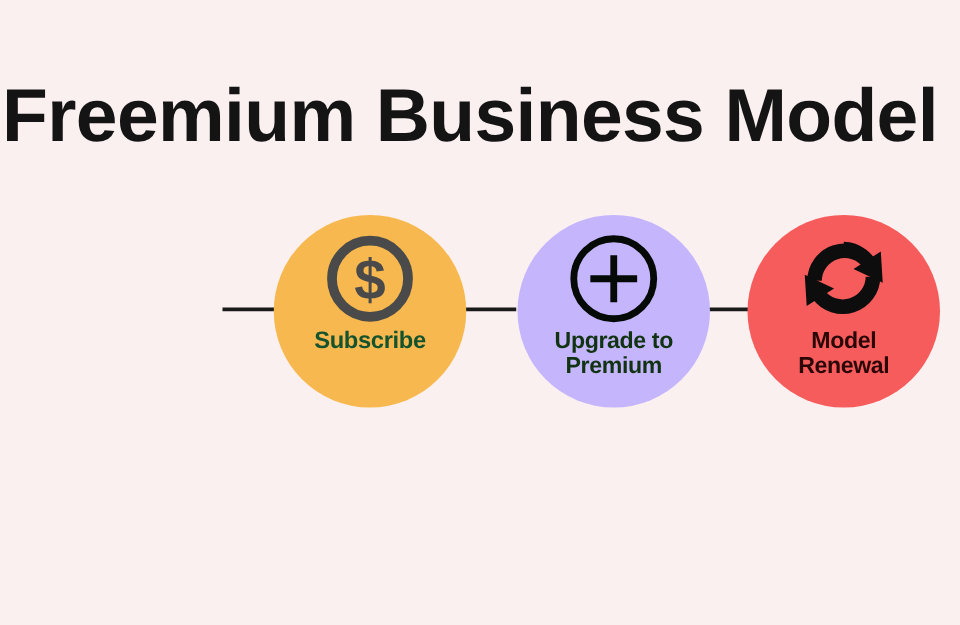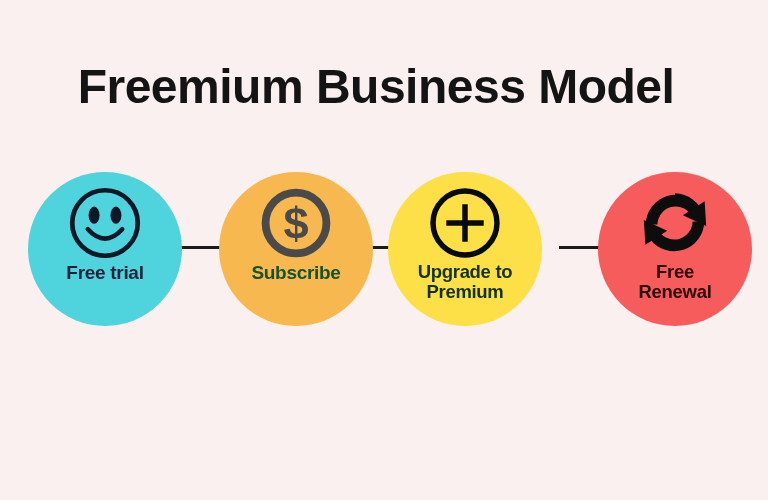--- a/index.html
+++ b/index.html
@@ -21,21 +21,21 @@
     background: #fbf0f0;
   }
   
   #page-title {
     position: absolute;
     left: 0;
     top: 63px;
     width: 752px;
     text-align: center;
     font-family: "Liberation Sans", sans-serif;
-    font-size: 48px;
+    font-size: 60px;
     font-weight: bold;
     letter-spacing: -0.5px;
     color: #141414;
     line-height: 1;
     white-space: nowrap;
   }
   
   #flow {
     position: absolute;
     left: 0;
@@ -74,21 +74,21 @@
     padding: 0 6px;
   }
   .node-label.two-line {
     font-size: 18.5px;
     margin-top: 0px;
   }
   
   #node-0 { left: 28px;  background: #4fd3dd; }
   #node-1 { left: 219px; background: #f6b košt; }
   #node-1 { left: 219px; background: #f7b94f; }
-  #node-2 { left: 388px; background: #fde047; }
+  #node-2 { left: 414px; background: #c4b5fd; }
   #node-3 { left: 598px; background: #f75c5c; }
 
   #node-0 .node-label { color: #1c2238; }
   #node-1 .node-label { color: #14532d; }
   #node-2 .node-label { color: #123311; }
   #node-3 .node-label { color: #2b0606; }
 
   
   .connector {
     position: absolute;
@@ -106,29 +106,20 @@
 <div id="canvas">
 
   <div id="page-title">Freemium Business Model</div>
 
   <div id="flow">
 
     <div class="connector" id="connector-0"></div>
     <div class="connector" id="connector-1"></div>
     <div class="connector" id="connector-2"></div>
 
-    <div class="node" id="node-0">
-      <svg class="node-icon" viewBox="0 0 100 100">
-        <circle cx="50" cy="50" r="42" fill="none" stroke="#101828" stroke-width="6"></circle>
-        <ellipse cx="36" cy="40" rx="7" ry="11" fill="#101828"></ellipse>
-        <ellipse cx="64" cy="40" rx="7" ry="11" fill="#101828"></ellipse>
-        <path d="M28 58 Q50 82 72 58" fill="none" stroke="#101828" stroke-width="6" stroke-linecap="round"></path>
-      </svg>
-      <div class="node-label">Free trial</div>
-    </div>
 
     <div class="node" id="node-1">
       <svg class="node-icon" viewBox="0 0 100 100">
         <circle cx="50" cy="50" r="39" fill="none" stroke="#4a4a4a" stroke-width="10"></circle>
         <text x="50" y="71" text-anchor="middle" font-family="Liberation Sans, sans-serif" font-size="58" font-weight="bold" fill="#4a4a4a">$</text>
       </svg>
       <div class="node-label">Subscribe</div>
     </div>
 
     <div class="node" id="node-2">
@@ -146,18 +137,18 @@
           <path d="M50 12 A38 38 0 0 1 86 40 L72 40 A25 25 0 0 0 50 25 Z"></path>
           <path d="M50 12 A38 38 0 0 0 14 40 L28 40 A25 25 0 0 1 50 25 Z" opacity="0"></path>
         </g>
 
         <path d="M20 52 A31 31 0 0 1 76 34" fill="none" stroke="#0d0d0d" stroke-width="15" stroke-linecap="butt"></path>
         <polygon points="88,22 90,54 60,40" fill="#0d0d0d"></polygon>
 
         <path d="M80 48 A31 31 0 0 1 24 66" fill="none" stroke="#0d0d0d" stroke-width="15" stroke-linecap="butt"></path>
         <polygon points="12,78 10,46 40,60" fill="#0d0d0d"></polygon>
       </svg>
-      <div class="node-label two-line">Free
+      <div class="node-label two-line">Model
 Renewal</div>
     </div>
 
   </div>
 </div>
 
 </body></html>

